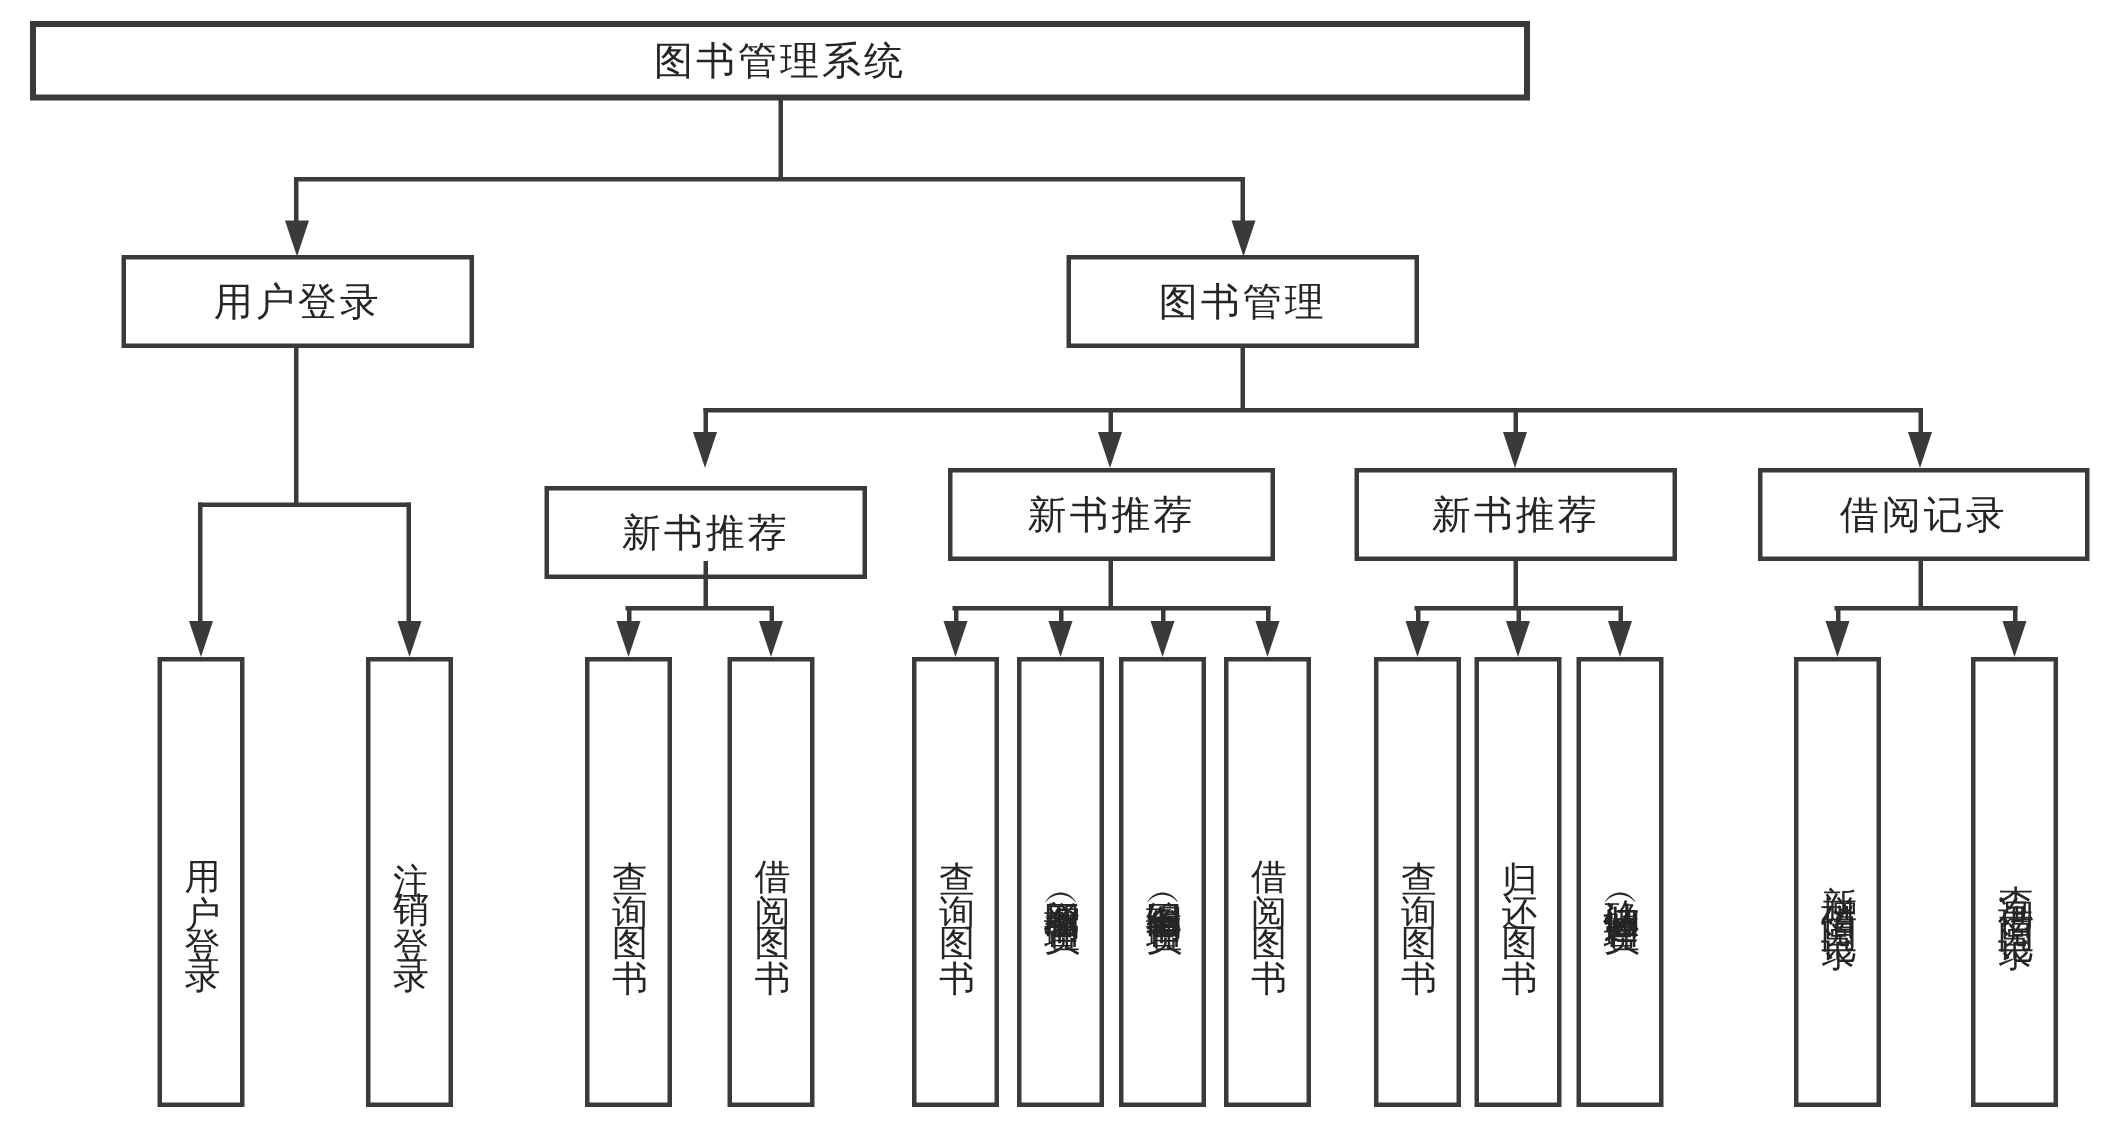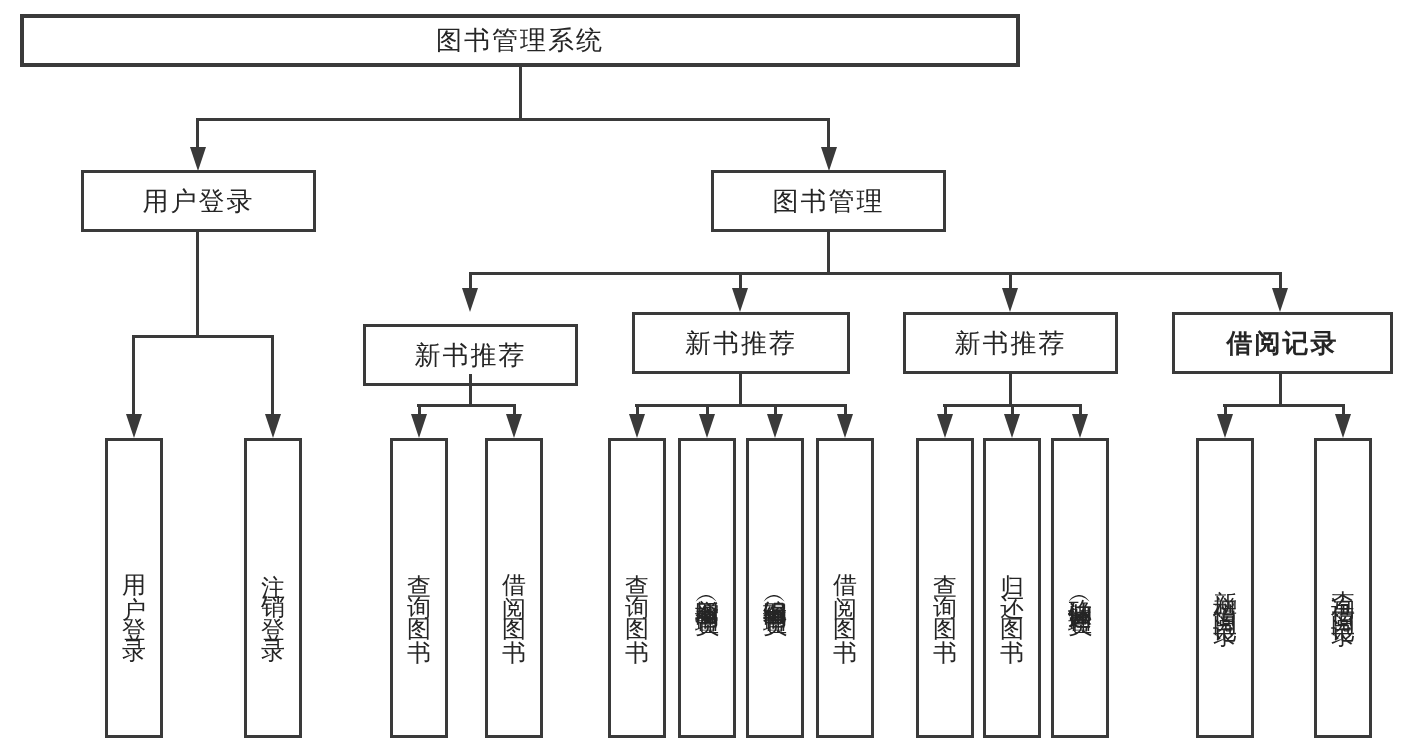--- a/index.html
+++ b/index.html
@@ -77,21 +77,21 @@
   <div class="vline" style="left:739px;top:272px;width:3px;height:20px;"></div>
   <div class="arrow" style="left:732px;top:288px;"></div>
   <div class="vline" style="left:1009px;top:272px;width:3px;height:20px;"></div>
   <div class="arrow" style="left:1002px;top:288px;"></div>
   <div class="vline" style="left:1279px;top:272px;width:3px;height:20px;"></div>
   <div class="arrow" style="left:1272px;top:288px;"></div>
 
   <div class="box" style="left:363px;top:324px;width:215px;height:62px;">新书推荐</div>
   <div class="box" style="left:632px;top:312px;width:218px;height:62px;">新书推荐</div>
   <div class="box" style="left:903px;top:312px;width:215px;height:62px;">新书推荐</div>
-  <div class="box" style="left:1172px;top:312px;width:221px;height:62px;font-weight:bold;">借阅记录</div>
+  <div class="box" style="left:1172px;top:312px;width:221px;height:62px;">借阅记录</div>
 
   <div class="vline" style="left:469px;top:374px;width:3px;height:32px;"></div>
   <div class="hline" style="left:417px;top:404px;width:99px;height:3px;"></div>
   <div class="vline" style="left:418px;top:404px;width:3px;height:14px;"></div>
   <div class="arrow" style="left:411px;top:414px;"></div>
   <div class="vline" style="left:513px;top:404px;width:3px;height:14px;"></div>
   <div class="arrow" style="left:506px;top:414px;"></div>
 
   <div class="vline" style="left:739px;top:374px;width:3px;height:32px;"></div>
   <div class="hline" style="left:635px;top:404px;width:212px;height:3px;"></div>

